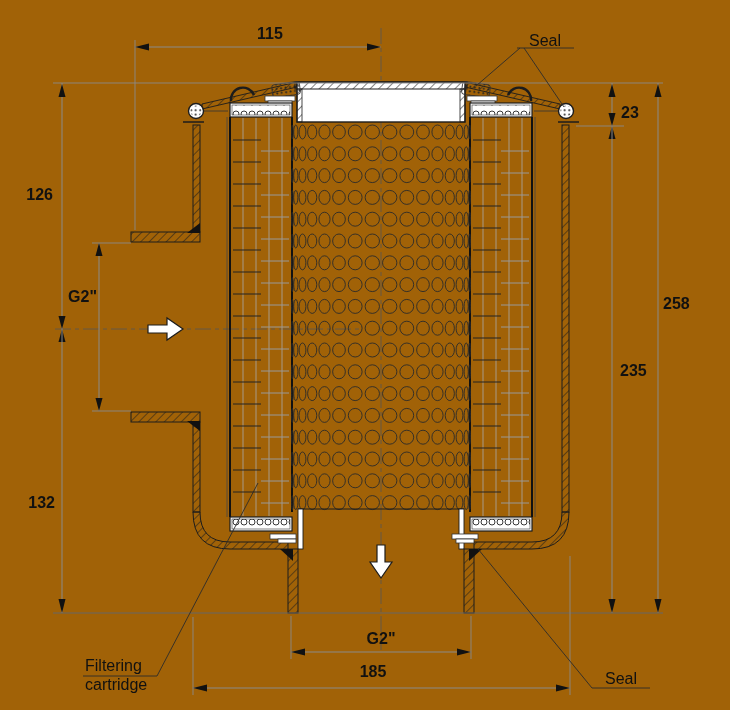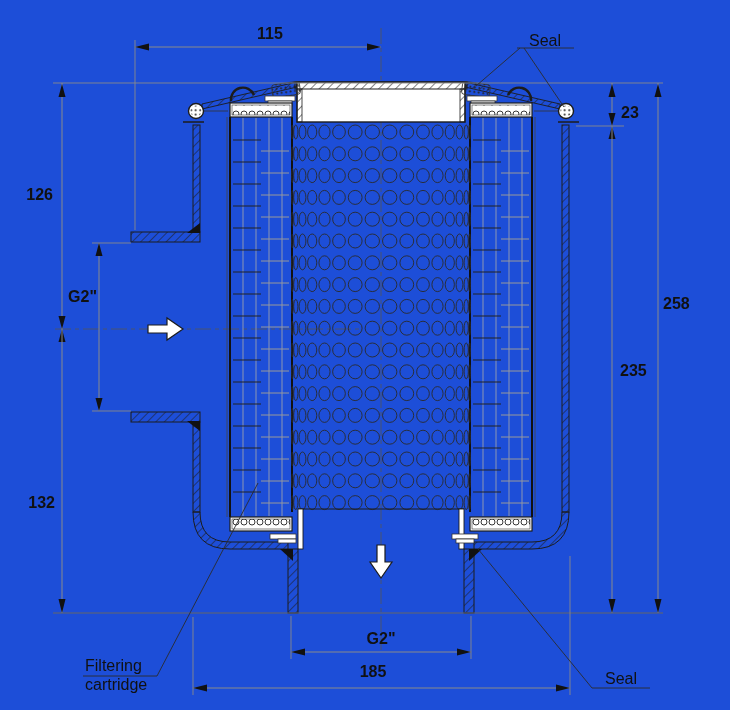--- a/index.html
+++ b/index.html
@@ -1,16 +1,16 @@
 <!DOCTYPE html>
 <html><head>
 <meta charset="utf-8">
 <style>
   html,body{margin:0;padding:0;background:#ffffff;}
-  .stage{width:730px;height:710px;position:relative;background:#1d4ed8;overflow:hidden;}
+  .stage{width:730px;height:710px;position:relative;background:#a16207;overflow:hidden;}
   svg{display:block;}
   text{font-family:"Liberation Sans","DejaVu Sans",sans-serif;fill:#111;}
   .dim-text{font-size:16px;font-weight:bold;}
   .label-text{font-size:16px;font-weight:normal;}
   .dimline{stroke:#8a8a8a;stroke-width:1;fill:none;}
   .extline{stroke:#8a8a8a;stroke-width:0.9;fill:none;}
   .leader{stroke:#2b2b2b;stroke-width:0.9;fill:none;}
   .arrowhead{fill:#111;stroke:none;}
   .centerline{stroke:#555;stroke-width:0.8;fill:none;stroke-dasharray:16 4 4 4;}
 </style>

